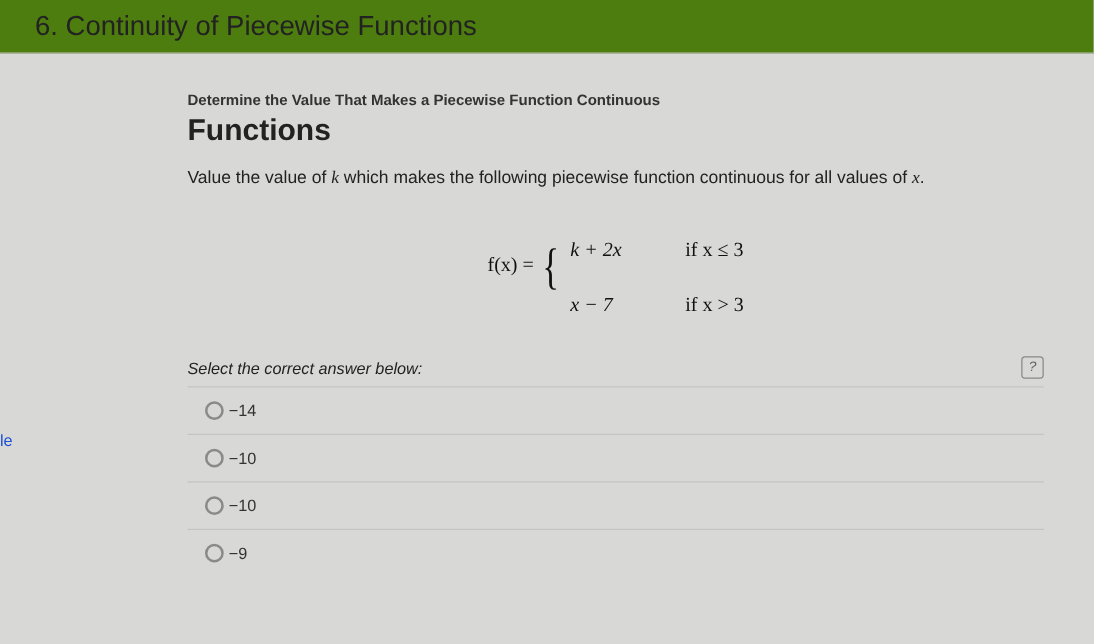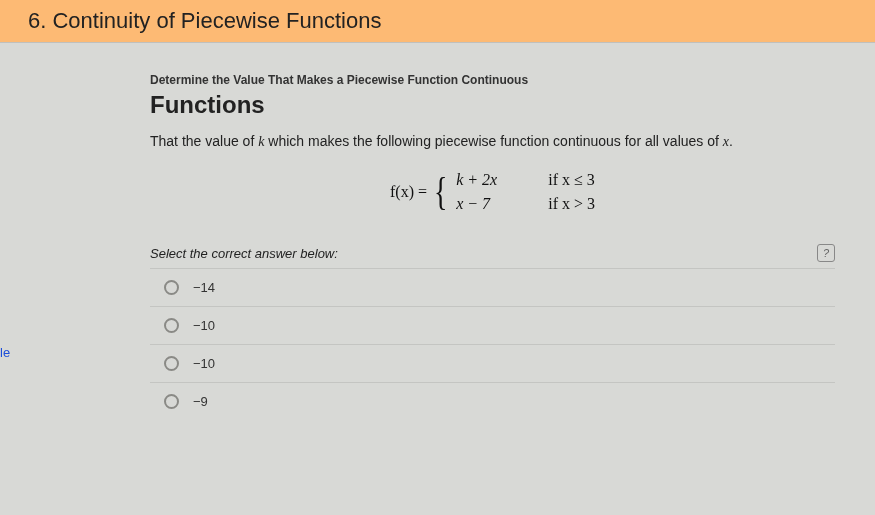--- a/index.html
+++ b/index.html
@@ -9,21 +9,21 @@
     }
     body {
       font-family: Arial, Helvetica, sans-serif;
       background: #d8d9d6;
       width: 875px;
       height: 515px;
       overflow: hidden;
       position: relative;
     }
     .page-header {
-      background: #fdba74;
+      background: #4d7c0f;
       padding: 8px 20px 8px 28px;
       border-bottom: 1px solid #c0c0bd;
       font-size: 22px;
       font-weight: 400;
       color: #222;
     }
     .content-area {
       padding: 30px 40px 0 150px;
     }
     .subtitle {
@@ -69,20 +69,21 @@
       margin-left: -2px;
     }
     .cases {
       display: inline-block;
       text-align: left;
       line-height: 1.5;
     }
     .case-row {
       display: flex;
       gap: 32px;
+      margin-top: 20px;
     }
     .case-expr {
       min-width: 60px;
       font-style: italic;
     }
     .case-cond {
       font-style: normal;
     }
     .answers-label {
       font-size: 13px;
@@ -102,21 +103,21 @@
       align-items: center;
       justify-content: center;
       font-size: 11px;
       color: #666;
     }
     .option-row {
       border-top: 1px solid #c4c5c2;
       padding: 11px 8px 11px 14px;
       display: flex;
       align-items: center;
-      gap: 14px;
+      gap: 4px;
       cursor: pointer;
     }
     .radio {
       width: 15px;
       height: 15px;
       border: 2px solid #8a8a86;
       border-radius: 50%;
       flex-shrink: 0;
     }
     .option-text {
@@ -136,21 +137,21 @@
 
 <div class="page-header">6. Continuity of Piecewise Functions</div>
 
 <div class="side-tag">le</div>
 
 <div class="content-area">
   <div class="subtitle">Determine the Value That Makes a Piecewise Function Continuous</div>
   <div class="question-label">Functions</div>
 
   <div class="prompt">
-    <span>That the value of </span><span class="ital">k</span><span> which makes the following piecewise function continuous for all values of </span><span class="ital">x</span><span>.</span>
+    <span>Value the value of </span><span class="ital">k</span><span> which makes the following piecewise function continuous for all values of </span><span class="ital">x</span><span>.</span>
   </div>
 
   <div class="math-block">
     <span class="fx-wrap">
       <span class="fx-label">f(x) =</span>
       <span class="brace">{</span>
       <span class="cases">
         <span class="case-row">
           <span class="case-expr">k + 2x</span>
           <span class="case-cond">if   x ≤ 3</span>

